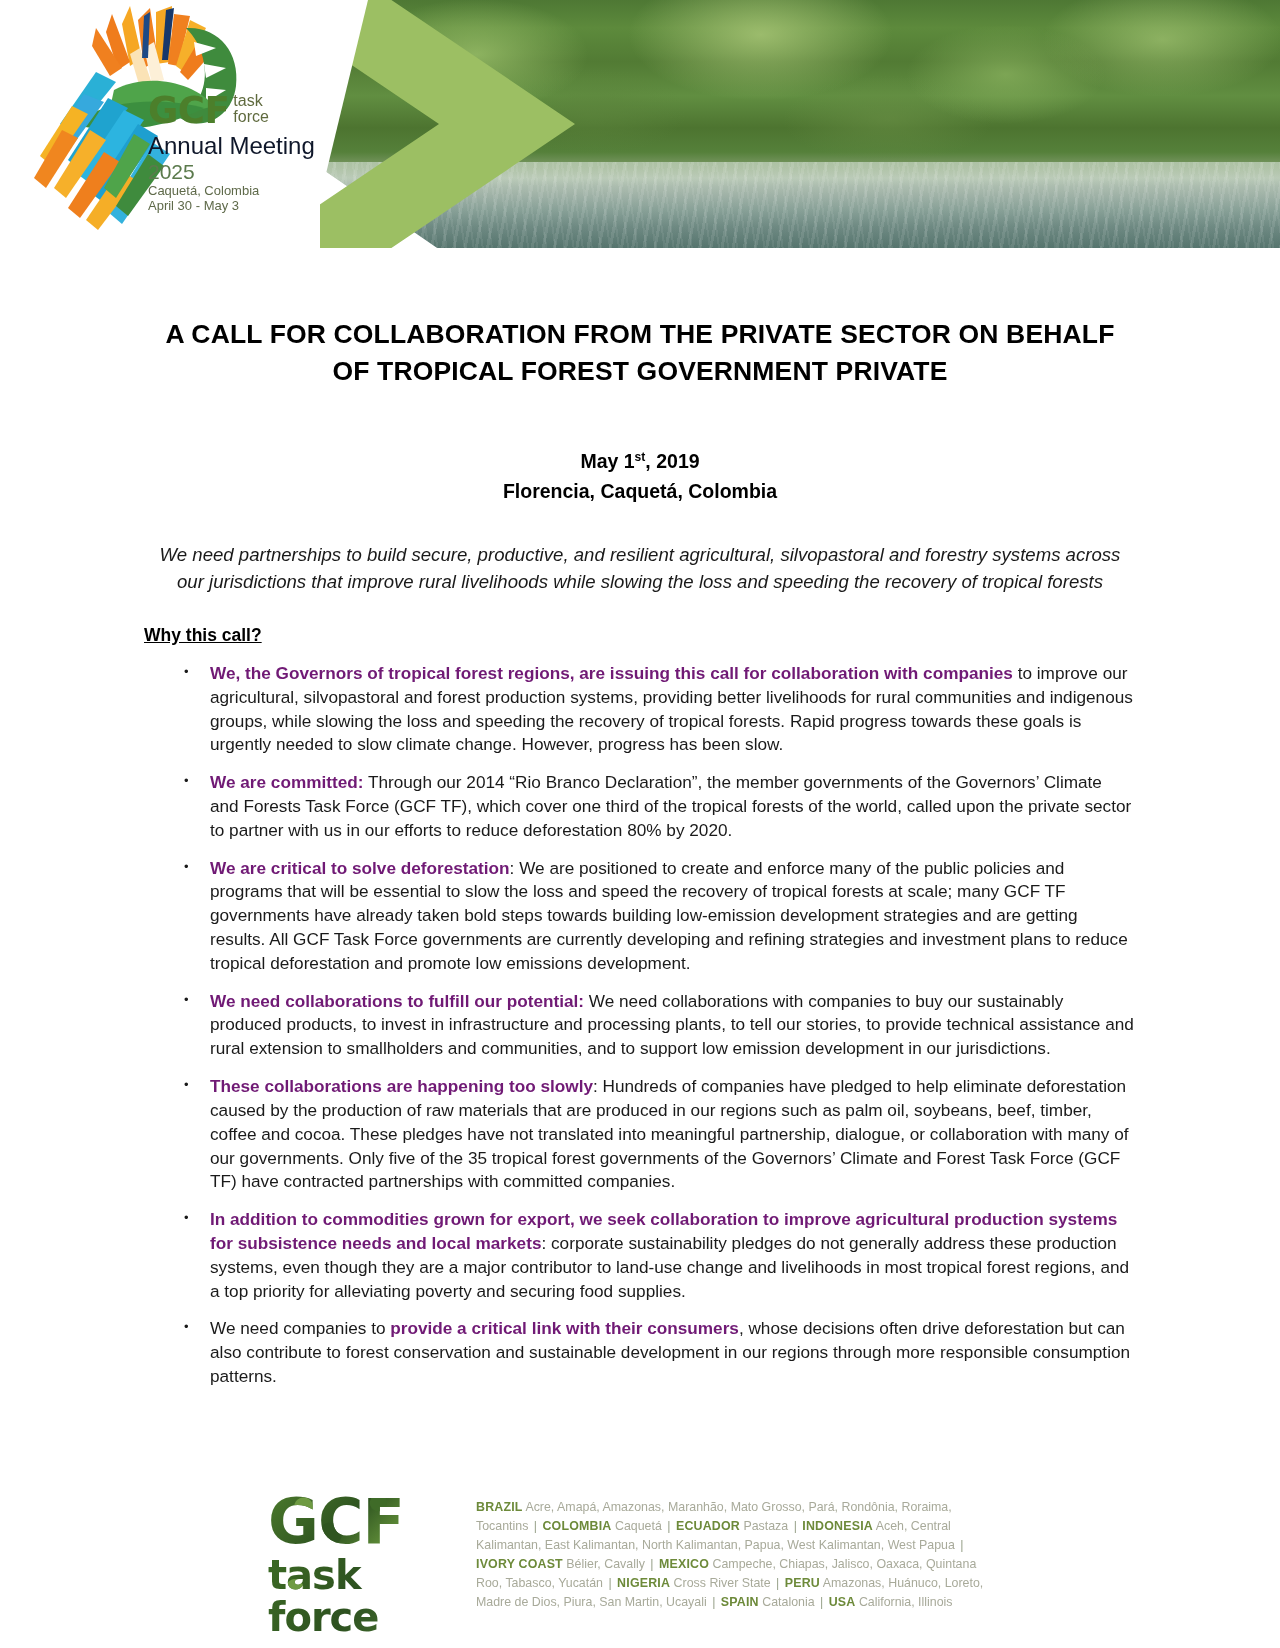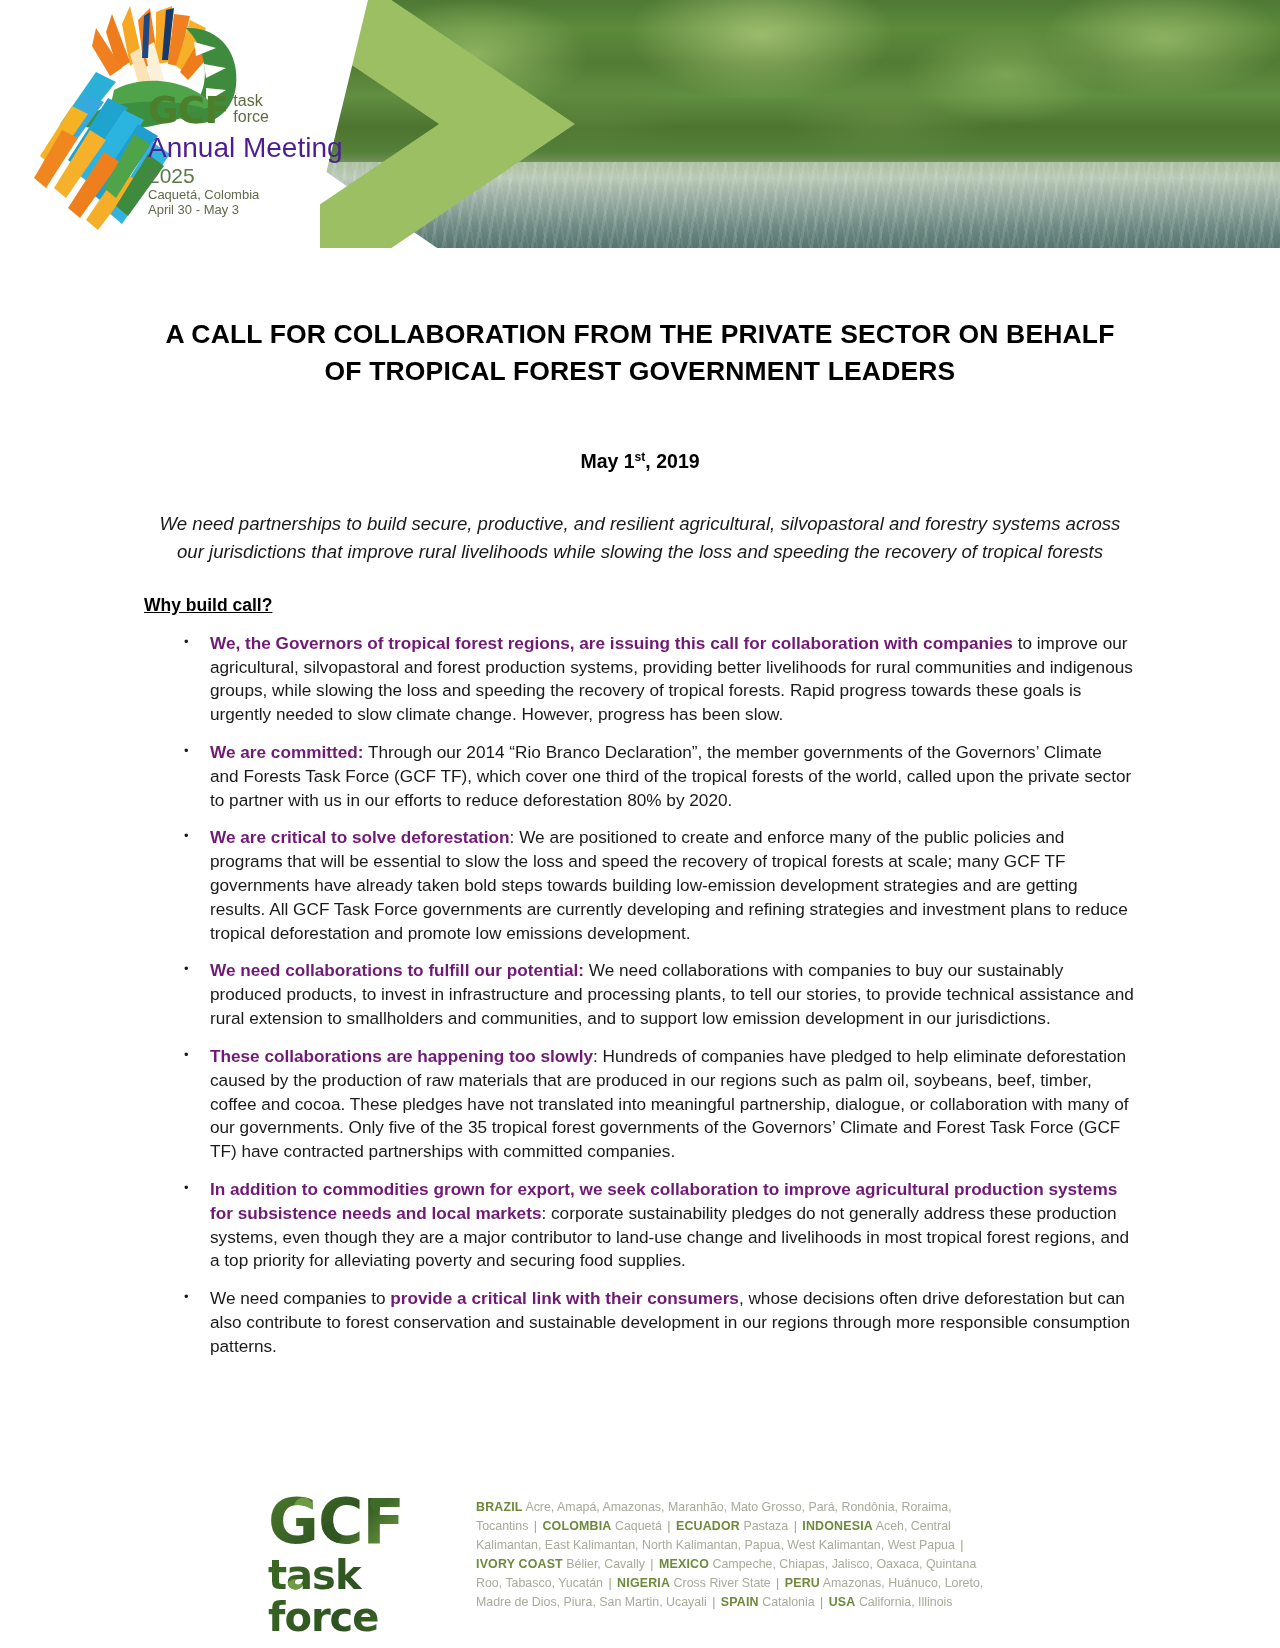--- a/index.html
+++ b/index.html
@@ -118,22 +118,22 @@
     vertical-align: top;
     margin-left: 4px;
     margin-top: 1px;
     font-size: 16px;
     color: #5f6a3e;
     line-height: 1.02;
     font-family: "Liberation Sans", sans-serif;
   }
   .bl-annual {
     margin-top: 5px;
-    font-size: 28px;
-    color: #4c1d95;
+    font-size: 24px;
+    color: #0f172a;
     font-family: "Liberation Sans", sans-serif;
   }
   .bl-year {
     margin-top: 3px;
     font-size: 21px;
     color: #5b7a4c;
   }
   .bl-city {
     margin-top: 2px;
     font-size: 13px;
@@ -335,30 +335,31 @@
     <div class="bl-year">2025</div>
     <div class="bl-city">Caquetá, Colombia</div>
     <div class="bl-dates">April 30 - May 3</div>
   </div>
 </div>
 
 <div class="page">
 
   <h1 class="doc-title">
     <span>A CALL FOR COLLABORATION FROM THE PRIVATE SECTOR ON BEHALF</span><br>
-    <span>OF TROPICAL FOREST GOVERNMENT LEADERS</span>
+    <span>OF TROPICAL FOREST GOVERNMENT PRIVATE</span>
   </h1>
 
   <div class="doc-date-block">
     <div><span>May 1</span><sup>st</sup><span>, 2019</span></div>
+    <div>Florencia, Caquetá, Colombia</div>
   </div>
 
   <p class="doc-lede">We need partnerships to build secure, productive, and resilient agricultural, silvopastoral and forestry systems across our jurisdictions that improve rural livelihoods while slowing the loss and speeding the recovery of tropical forests</p>
 
-  <div class="section-head">Why build call?</div>
+  <div class="section-head">Why this call?</div>
 
   <ul class="bullets">
     <li><b>We, the Governors of tropical forest regions, are issuing this call for collaboration with companies</b><span> to improve our agricultural, silvopastoral and forest production systems, providing better livelihoods for rural communities and indigenous groups, while slowing the loss and speeding the recovery of tropical forests. Rapid progress towards these goals is urgently needed to slow climate change. However, progress has been slow.</span></li>
     <li><b>We are committed:</b><span> Through our 2014 “Rio Branco Declaration”, the member governments of the Governors’ Climate and Forests Task Force (GCF TF), which cover one third of the tropical forests of the world, called upon the private sector to partner with us in our efforts to reduce deforestation 80% by 2020.</span></li>
     <li><b>We are critical to solve deforestation</b><span>: We are positioned to create and enforce many of the public policies and programs that will be essential to slow the loss and speed the recovery of tropical forests at scale; many GCF TF governments have already taken bold steps towards building low-emission development strategies and are getting results. All GCF Task Force governments are currently developing and refining strategies and investment plans to reduce tropical deforestation and promote low emissions development.</span></li>
     <li><b>We need collaborations to fulfill our potential:</b><span> We need collaborations with companies to buy our sustainably produced products, to invest in infrastructure and processing plants, to tell our stories, to provide technical assistance and rural extension to smallholders and communities, and to support low emission development in our jurisdictions.</span></li>
     <li><b>These collaborations are happening too slowly</b><span>: Hundreds of companies have pledged to help eliminate deforestation caused by the production of raw materials that are produced in our regions such as palm oil, soybeans, beef, timber, coffee and cocoa. These pledges have not translated into meaningful partnership, dialogue, or collaboration with many of our governments. Only five of the 35 tropical forest governments of the Governors’ Climate and Forest Task Force (GCF TF) have contracted partnerships with committed companies.</span></li>
     <li><b>In addition to commodities grown for export, we seek collaboration to improve agricultural production systems for subsistence needs and local markets</b><span>: corporate sustainability pledges do not generally address these production systems, even though they are a major contributor to land-use change and livelihoods in most tropical forest regions, and a top priority for alleviating poverty and securing food supplies.</span></li>
     <li><span>We need companies to </span><b>provide a critical link with their consumers</b><span>, whose decisions often drive deforestation but can also contribute to forest conservation and sustainable development in our regions through more responsible consumption patterns.</span></li>
   </ul>

